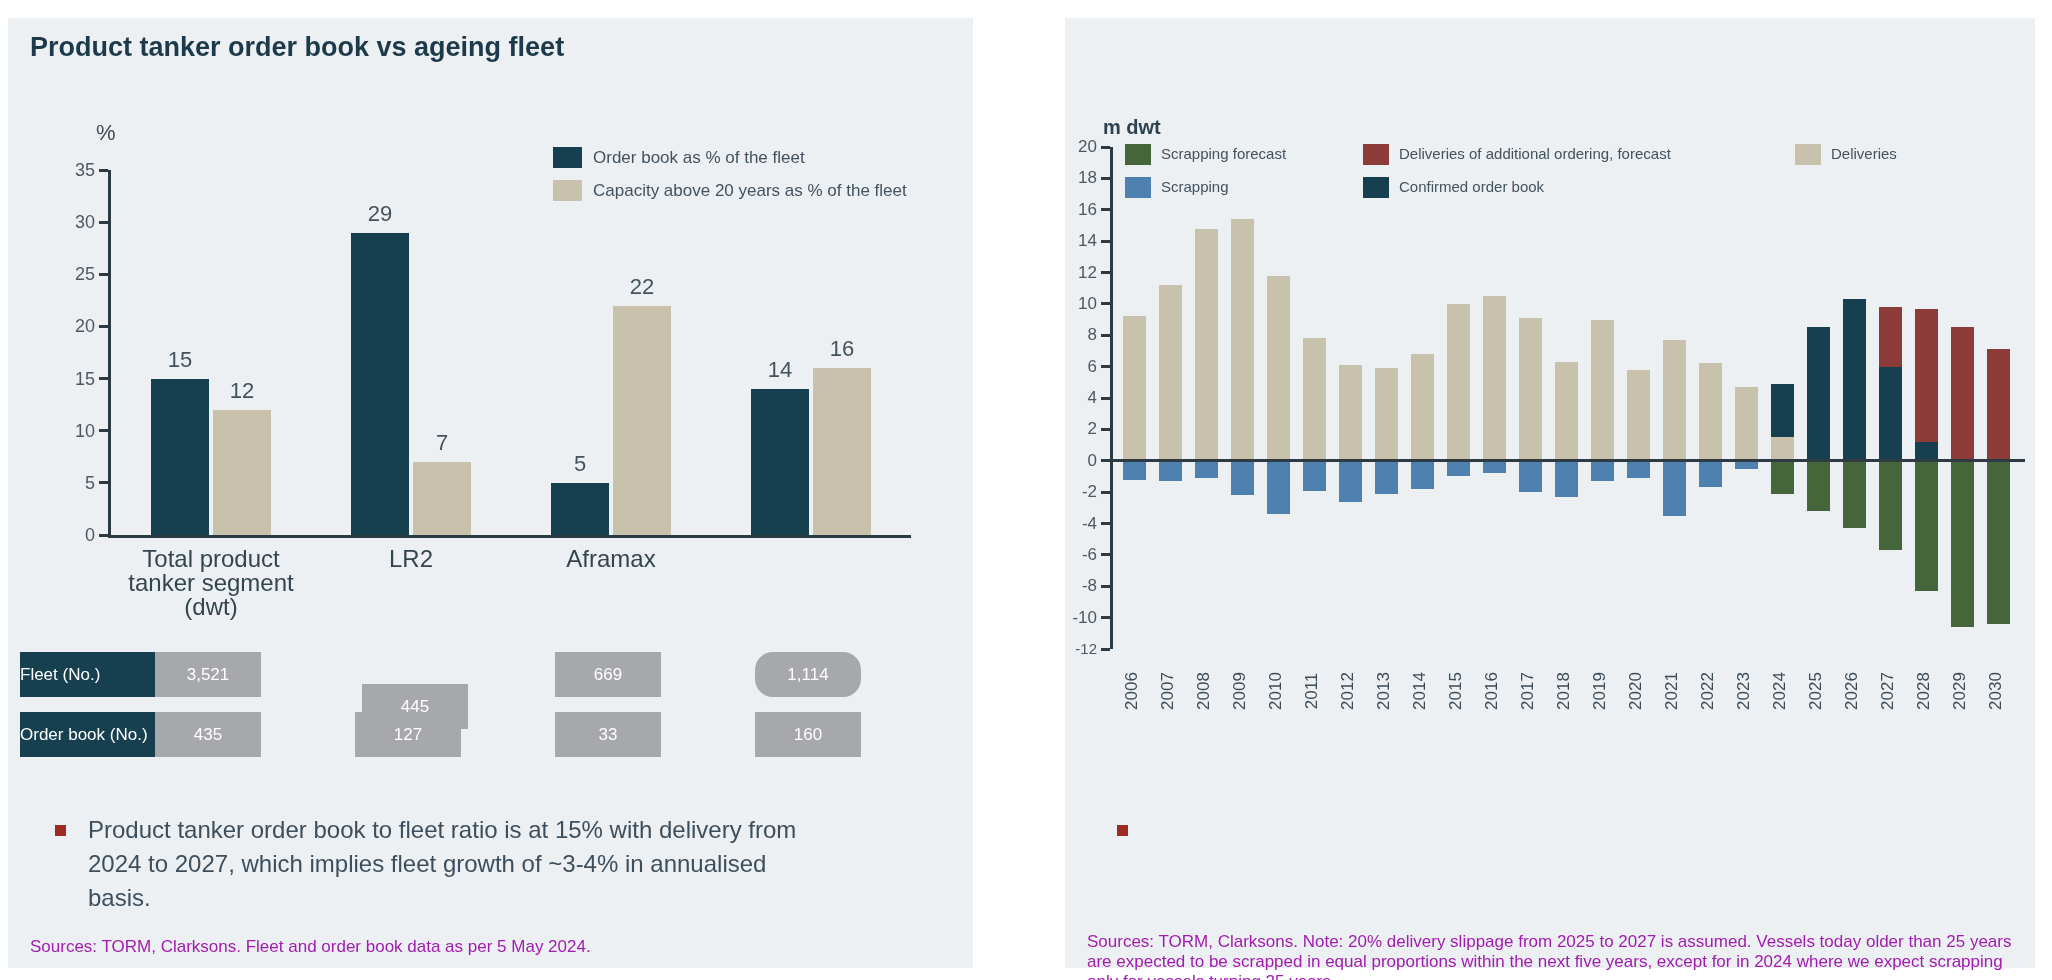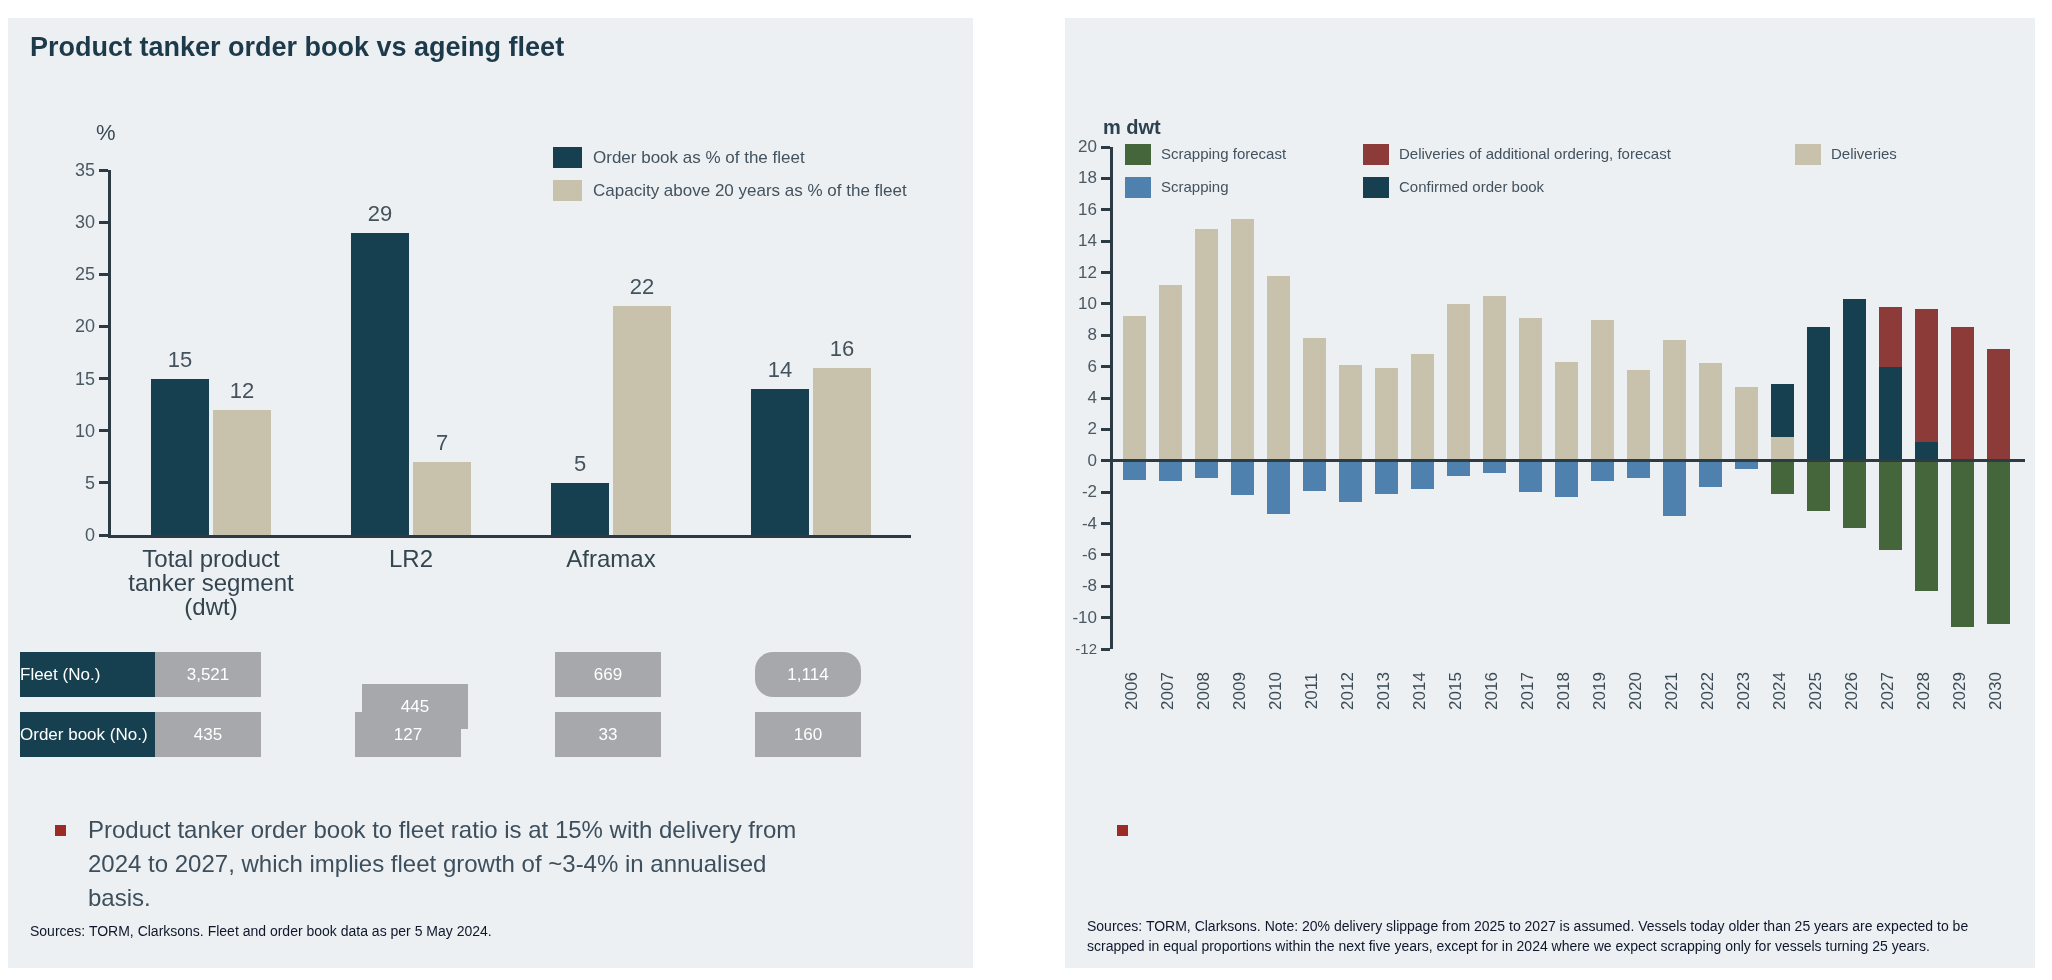--- a/index.html
+++ b/index.html
@@ -49,21 +49,21 @@
   .tbl-value{
     position:absolute;width:106px;height:45px;background:#a6a8ab;color:#ffffff;
     font-size:17px;line-height:45px;text-align:center;
   }
   
   .bullet-square{position:absolute;width:11px;height:11px;background:#9c2b25;}
   .bullet-text{
     position:absolute;font-size:24px;color:#3d4f5c;line-height:34px;
   }
   .source-text{
-    position:absolute;font-size:14px;color:#0f172a;line-height:20px;
+    position:absolute;font-size:17px;color:#a21caf;line-height:20px;margin-top:16px;
   }
   
   #right-unit{left:38px;top:98px;}
   #right-plot{
     position:absolute;left:45px;top:129px;width:912px;height:502px;
     border-left:3px solid #2c3a43;
   }
   .xtick-label{
     position:absolute;width:60px;height:18px;line-height:18px;text-align:center;
     font-size:17px;color:#3c4c57;transform:rotate(-90deg);

